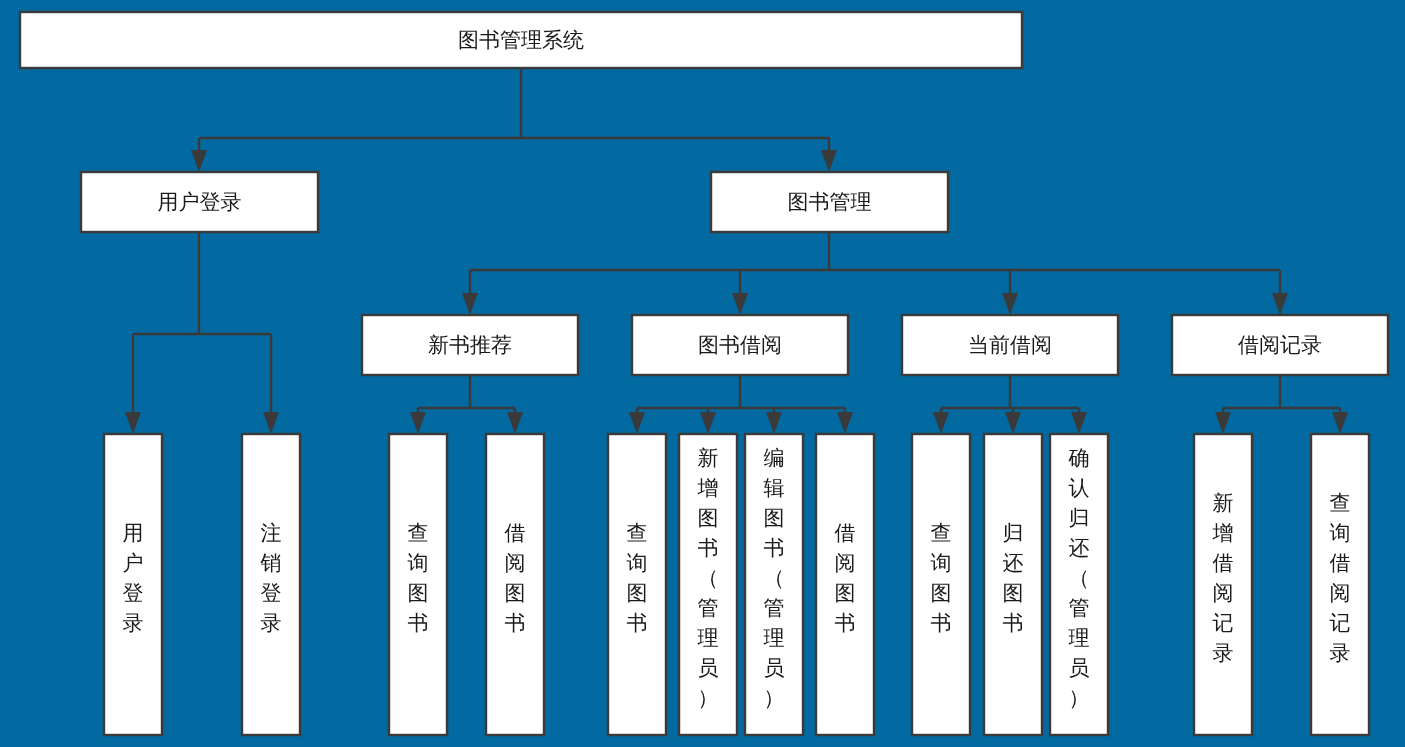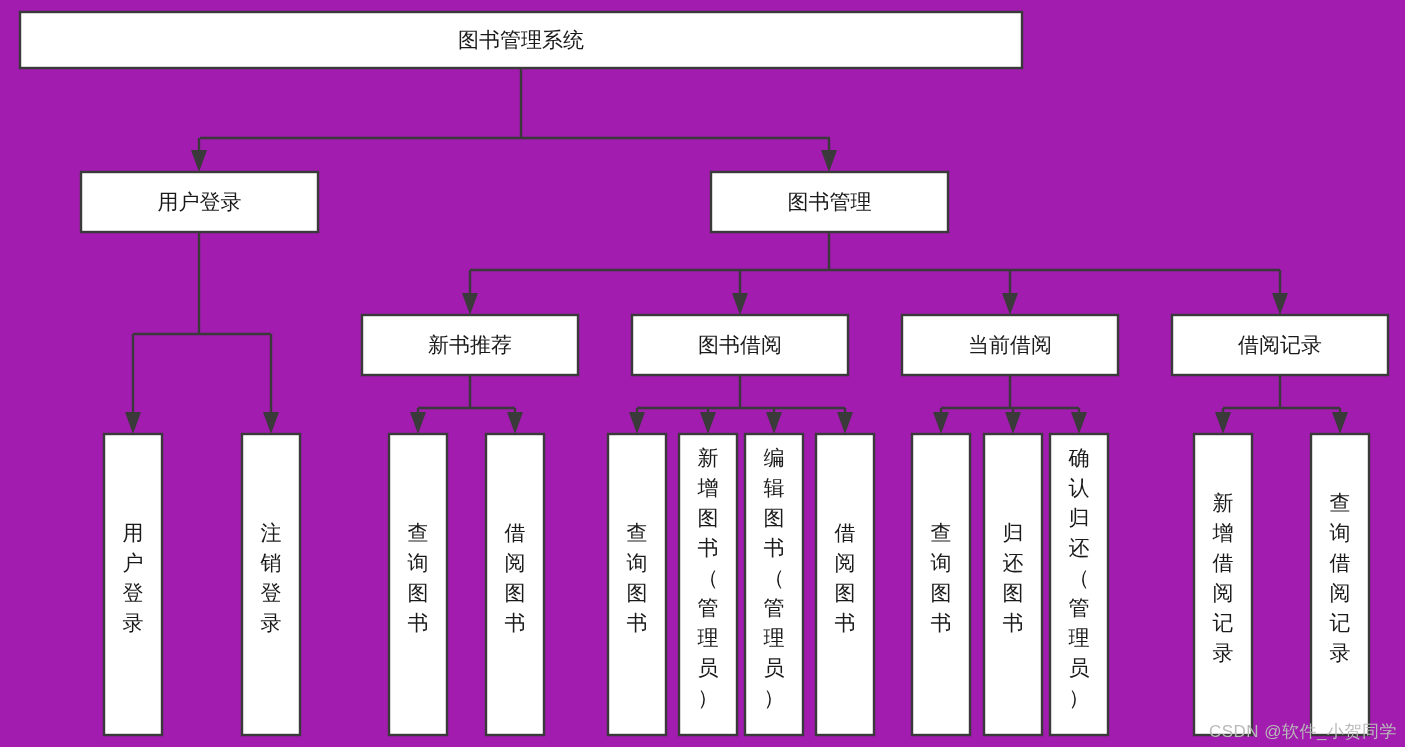--- a/index.html
+++ b/index.html
@@ -11,21 +11,21 @@
   body {
     width: 1405px;
     height: 747px;
     font-family: "Liberation Sans", "DejaVu Sans", sans-serif;
     overflow: hidden;
   }
   #diagram-root {
     position: relative;
     width: 1405px;
     height: 747px;
-    background: #a21caf;
+    background: #0369a1;
   }
   svg.diagram-canvas {
     position: absolute;
     left: 0;
     top: 0;
     width: 1405px;
     height: 747px;
     display: block;
   }
   .node-rect {
@@ -257,14 +257,13 @@
         <g>
           <rect x="1194" y="434" width="58" height="301" class="node-rect"></rect>
           <text x="1223" y="0" class="node-label-vertical"><tspan x="1223" y="509.5">新</tspan><tspan x="1223" y="539.5">增</tspan><tspan x="1223" y="569.5">借</tspan><tspan x="1223" y="599.5">阅</tspan><tspan x="1223" y="629.5">记</tspan><tspan x="1223" y="659.5">录</tspan></text>
         </g>
         <g>
           <rect x="1311" y="434" width="58" height="301" class="node-rect"></rect>
           <text x="1340" y="0" class="node-label-vertical"><tspan x="1340" y="509.5">查</tspan><tspan x="1340" y="539.5">询</tspan><tspan x="1340" y="569.5">借</tspan><tspan x="1340" y="599.5">阅</tspan><tspan x="1340" y="629.5">记</tspan><tspan x="1340" y="659.5">录</tspan></text>
         </g>
       </g>
   </svg>
-  <div class="watermark-text">CSDN @软件_小贺同学</div>
 </div>
 
 </body></html>

